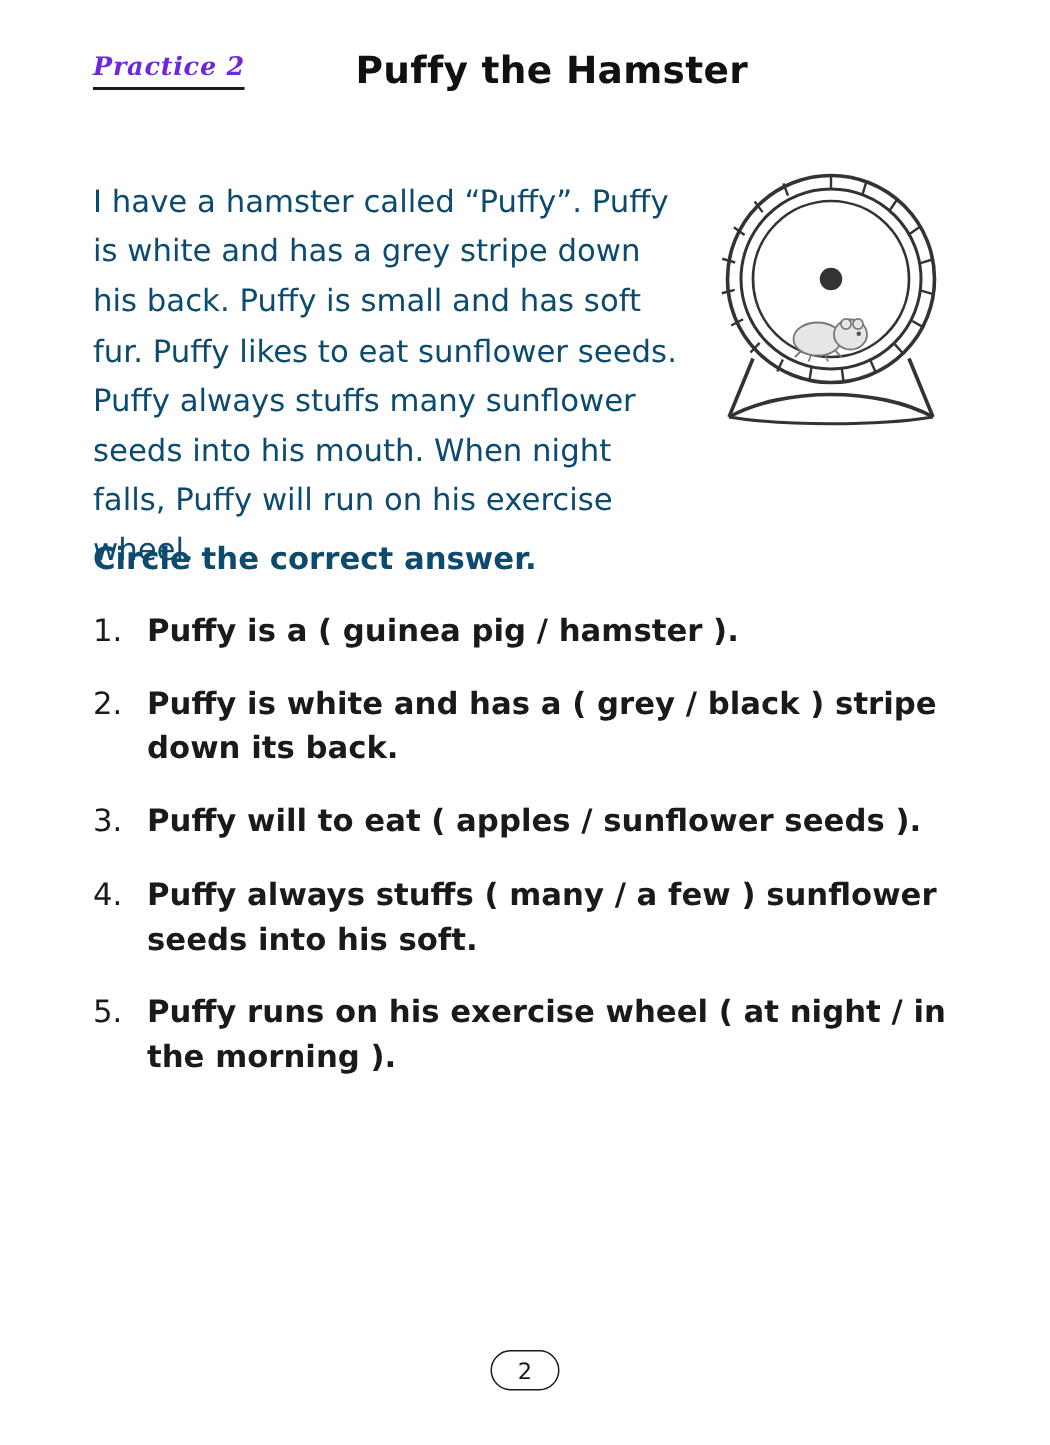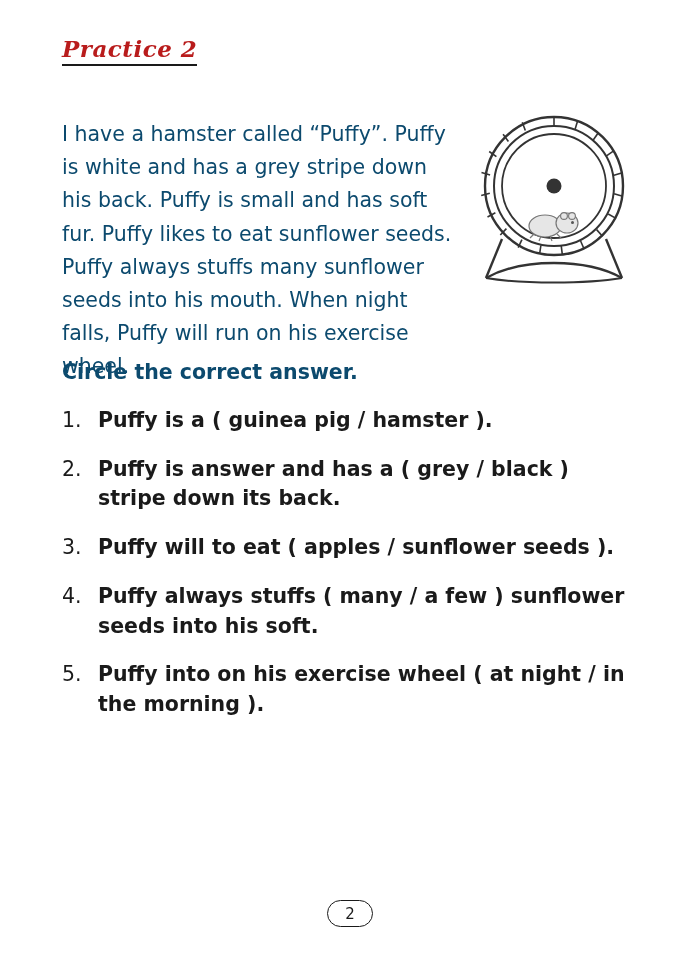--- a/index.html
+++ b/index.html
@@ -32,23 +32,23 @@
     right: 62px;
     height: 44px;
   }
   .practice-label {
     position: absolute;
     left: 0;
     top: 4px;
     font-family: "DejaVu Serif", serif;
     font-style: italic;
     font-weight: bold;
-    font-size: 23px;
+    font-size: 17px;
     letter-spacing: 0.5px;
-    color: #b91c1c;
+    color: #6d28d9;
     border-bottom: 2px solid #1a1a1a;
     padding-bottom: 3px;
     line-height: 1.1;
   }
   .doc-title {
     position: absolute;
     left: 175px;
     top: 0;
     font-size: 25px;
     font-weight: bold;
@@ -134,20 +134,21 @@
     box-sizing: border-box;
   }
 </style>
 </head>
 <body>
 
 <div class="page">
 
   <div class="header">
     <div class="practice-label">Practice 2</div>
+    <div class="doc-title">Puffy the Hamster</div>
   </div>
 
   <div class="passage">I have a hamster called “Puffy”. Puffy is white and has a grey stripe down his back. Puffy is small and has soft fur. Puffy likes to eat sunflower seeds. Puffy always stuffs many sunflower seeds into his mouth. When night falls, Puffy will run on his exercise wheel.</div>
 
   <div class="illustration">
     <svg width="184" height="178" viewBox="0 0 184 178" fill="none" xmlns="http://www.w3.org/2000/svg">
 
       <circle cx="92" cy="78" r="69" stroke="#333333" stroke-width="2.4" fill="#ffffff"></circle>
       <circle cx="92" cy="78" r="60" stroke="#333333" stroke-width="2" fill="none"></circle>
 
@@ -193,31 +194,31 @@
 
   <div class="instruction">Circle the correct answer.</div>
 
   <div class="questions">
     <div class="q-item">
       <span class="q-num">1.</span>
       <span class="q-text">Puffy is a ( guinea pig / hamster ).</span>
     </div>
     <div class="q-item">
       <span class="q-num">2.</span>
-      <span class="q-text">Puffy is answer and has a ( grey / black ) stripe down its back.</span>
+      <span class="q-text">Puffy is white and has a ( grey / black ) stripe down its back.</span>
     </div>
     <div class="q-item">
       <span class="q-num">3.</span>
       <span class="q-text">Puffy will to eat ( apples / sunflower seeds ).</span>
     </div>
     <div class="q-item">
       <span class="q-num">4.</span>
       <span class="q-text">Puffy always stuffs ( many / a few ) sunflower seeds into his soft.</span>
     </div>
     <div class="q-item">
       <span class="q-num">5.</span>
-      <span class="q-text">Puffy into on his exercise wheel ( at night / in the morning ).</span>
+      <span class="q-text">Puffy runs on his exercise wheel ( at night / in the morning ).</span>
     </div>
   </div>
 
   <div class="page-number">2</div>
 
 </div>
 
 </body></html>

